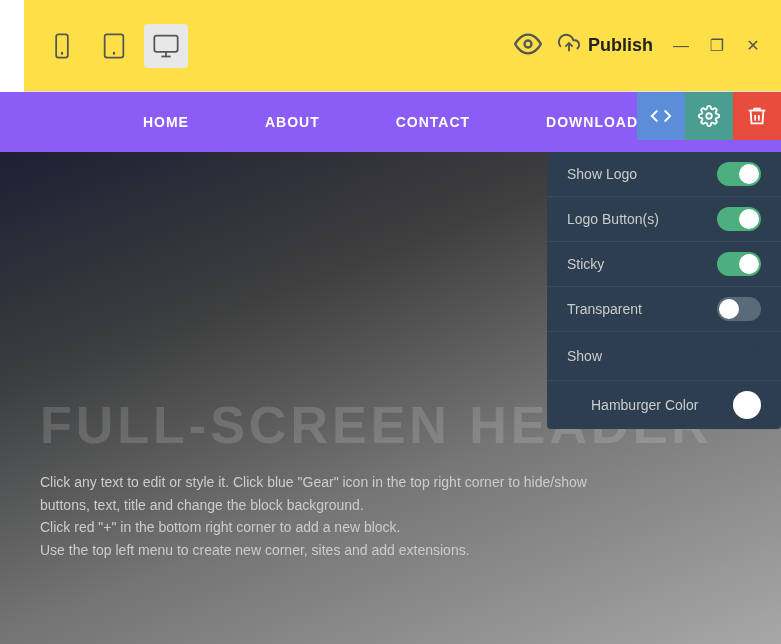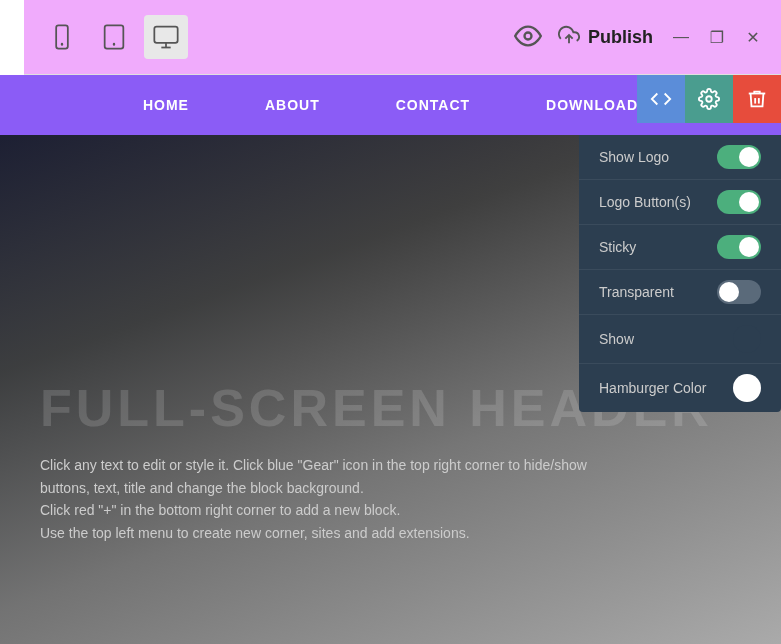--- a/index.html
+++ b/index.html
@@ -3,22 +3,22 @@
   <meta charset="utf-8">
   <style>
     * { margin: 0; padding: 0; box-sizing: border-box; }
     body { width: 781px; height: 644px; overflow: hidden; font-family: Arial, sans-serif; background: #fff; }
 
     
     .top-bar {
       display: flex;
       align-items: center;
       justify-content: space-between;
-      height: 75px;
-      background: #f0abfc;
+      height: 92px;
+      background: #fde047;
       border-bottom: 1px solid #e0e0e0;
       padding: 0 16px;
       position: relative;
       z-index: 10;
       margin-left: 24px;
     }
     .device-icons {
       display: flex;
       align-items: center;
       gap: 8px;
@@ -126,35 +126,35 @@
       color: #ccc;
       line-height: 1.6;
       max-width: 600px;
     }
 
     
     .dropdown-panel {
       position: absolute;
       top: 60px;
       right: 0;
-      width: 202px;
+      width: 234px;
       background: #2c3e50;
       z-index: 100;
       border-radius: 0 0 4px 4px;
       overflow: hidden;
     }
     .dropdown-row {
       display: flex;
       align-items: center;
       justify-content: space-between;
       padding: 10px 20px;
       border-bottom: 1px solid rgba(255,255,255,0.07);
       cursor: pointer;
     }
-    .dropdown-row:last-child { border-bottom: none; }
+    .dropdown-row:last-child { border-bottom: none; margin-left: 24px; }
     .dropdown-label {
       color: #ccc;
       font-size: 14px;
     }
 
     
     .toggle {
       width: 44px; height: 24px;
       border-radius: 12px;
       position: relative;

